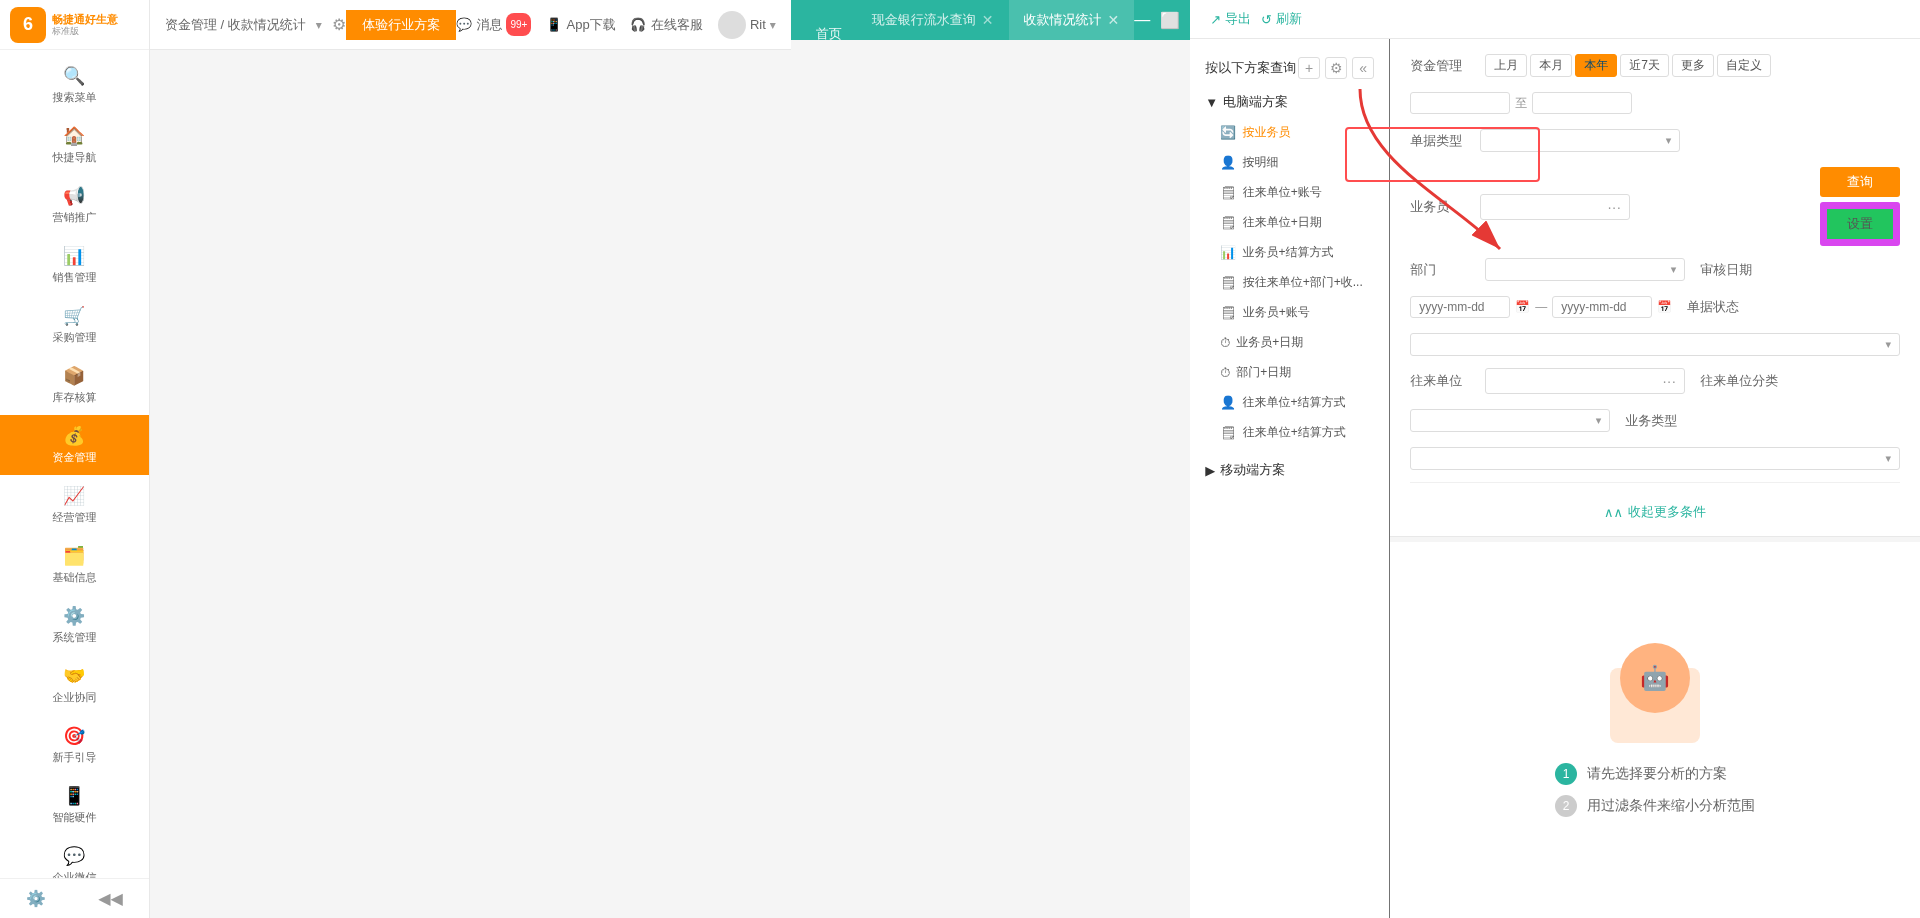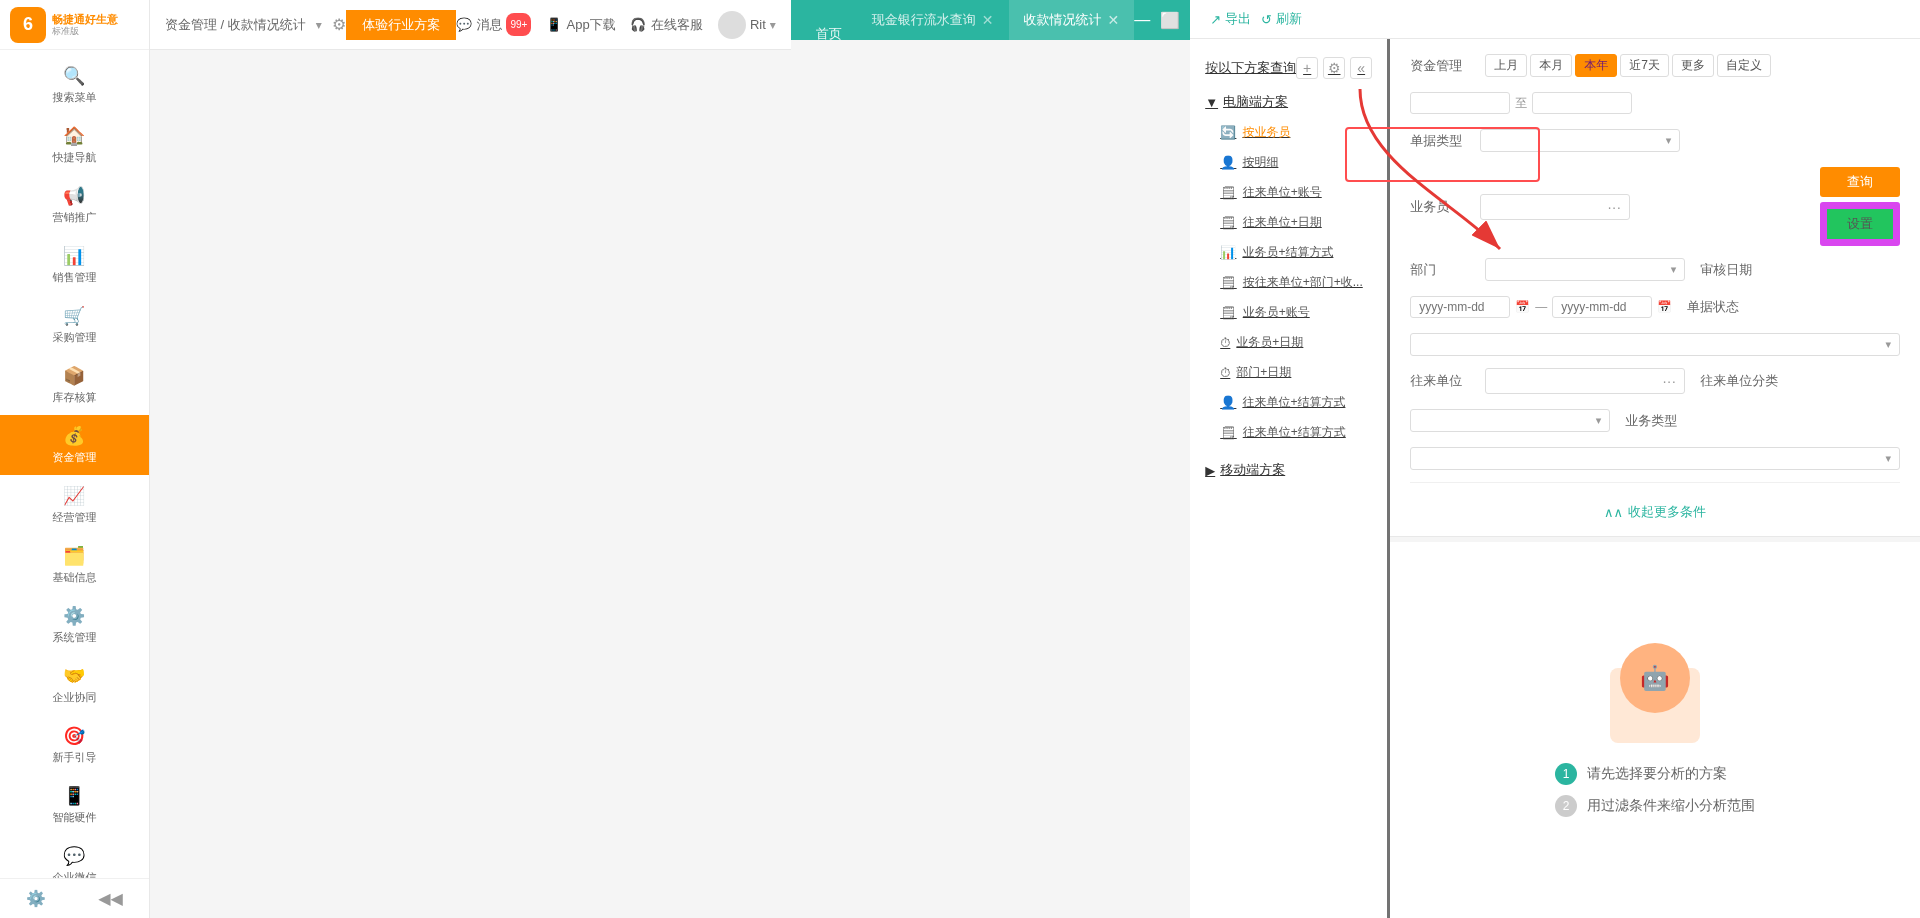--- a/index.html
+++ b/index.html
@@ -49,21 +49,21 @@
     
     .page-header { background: #fff; padding: 10px 20px; display: flex; align-items: center; justify-content: space-between; border-bottom: 1px solid #e8e8e8; }
     .page-title { font-size: 18px; font-weight: bold; color: #333; border: 2px solid #ff4d4f; padding: 3px 8px; }
     .page-actions { display: flex; gap: 10px; }
     .action-btn { display: flex; align-items: center; gap: 4px; color: #2bb5a0; cursor: pointer; font-size: 13px; }
 
     
     .content-body { flex: 1; display: flex; overflow: hidden; }
 
     
-    .left-panel { width: 200px; background: #fff; border-right: 3px solid #737373; overflow-y: auto; padding: 10px 0; flex-shrink: 0; text-decoration: underline; }
+    .left-panel { width: 200px; background: #fff; border-right: 1px solid #737373; overflow-y: auto; padding: 10px 0; flex-shrink: 0; }
     .panel-header { display: flex; align-items: center; justify-content: space-between; padding: 8px 15px; font-size: 13px; color: #666; }
     .panel-header-title { font-size: 13px; color: #333; }
     .panel-header-icons { display: flex; gap: 5px; }
     .panel-icon-btn { width: 22px; height: 22px; display: flex; align-items: center; justify-content: center; border-radius: 3px; cursor: pointer; font-size: 14px; color: #999; border: 1px solid #ddd; background: white; }
 
     .scheme-group { padding: 0 10px; }
     .scheme-title { display: flex; align-items: center; gap: 5px; padding: 6px 5px; font-size: 13px; color: #333; cursor: pointer; }
     .scheme-item { display: flex; align-items: center; gap: 6px; padding: 6px 10px 6px 20px; font-size: 12px; color: #555; cursor: pointer; border-radius: 4px; margin: 1px 0; }
     .scheme-item.active { color: #ff8c00; }
     .scheme-item .item-icon { font-size: 13px; }
@@ -71,21 +71,21 @@
     .red-box { position: absolute; top: 88px; left: 155px; width: 195px; height: 55px; border: 2px solid #ff4d4f; border-radius: 4px; z-index: 100; pointer-events: none; }
 
     
     .right-panel { flex: 1; display: flex; flex-direction: column; overflow: hidden; }
     .filter-area { background: #fff; padding: 15px 20px; border-bottom: 1px solid #e8e8e8; }
     .filter-row { display: flex; align-items: center; gap: 15px; margin-bottom: 12px; flex-wrap: wrap; }
     .filter-row:last-child { margin-bottom: 0; }
     .filter-label { color: #666; font-size: 13px; white-space: nowrap; min-width: 60px; }
     .date-preset { display: flex; gap: 3px; }
     .date-btn { padding: 2px 8px; border: 1px solid #ddd; border-radius: 3px; cursor: pointer; font-size: 12px; color: #555; background: white; }
-    .date-btn.active { background: #ff8c00; color: #701a75; border-color: #ff8c00; }
+    .date-btn.active { background: #ff8c00; color: #0c4a6e; border-color: #ff8c00; }
     .date-range { display: flex; align-items: center; gap: 5px; font-size: 12px; color: #555; }
     .date-input { border: 1px solid #ddd; border-radius: 3px; padding: 3px 8px; font-size: 12px; color: #555; width: 100px; }
     .filter-select { border: 1px solid #ddd; border-radius: 3px; padding: 4px 8px; font-size: 12px; color: #555; min-width: 120px; display: flex; align-items: center; justify-content: space-between; cursor: pointer; background: white; }
     .filter-select-wide { min-width: 200px; }
     .select-arrow { color: #999; font-size: 11px; }
     .more-dots { color: #999; font-size: 14px; cursor: pointer; }
     .date-separator { color: #999; }
     .collapse-btn { display: flex; align-items: center; justify-content: center; gap: 5px; color: #2bb5a0; cursor: pointer; font-size: 13px; margin: 10px 0 0; }
 
     

